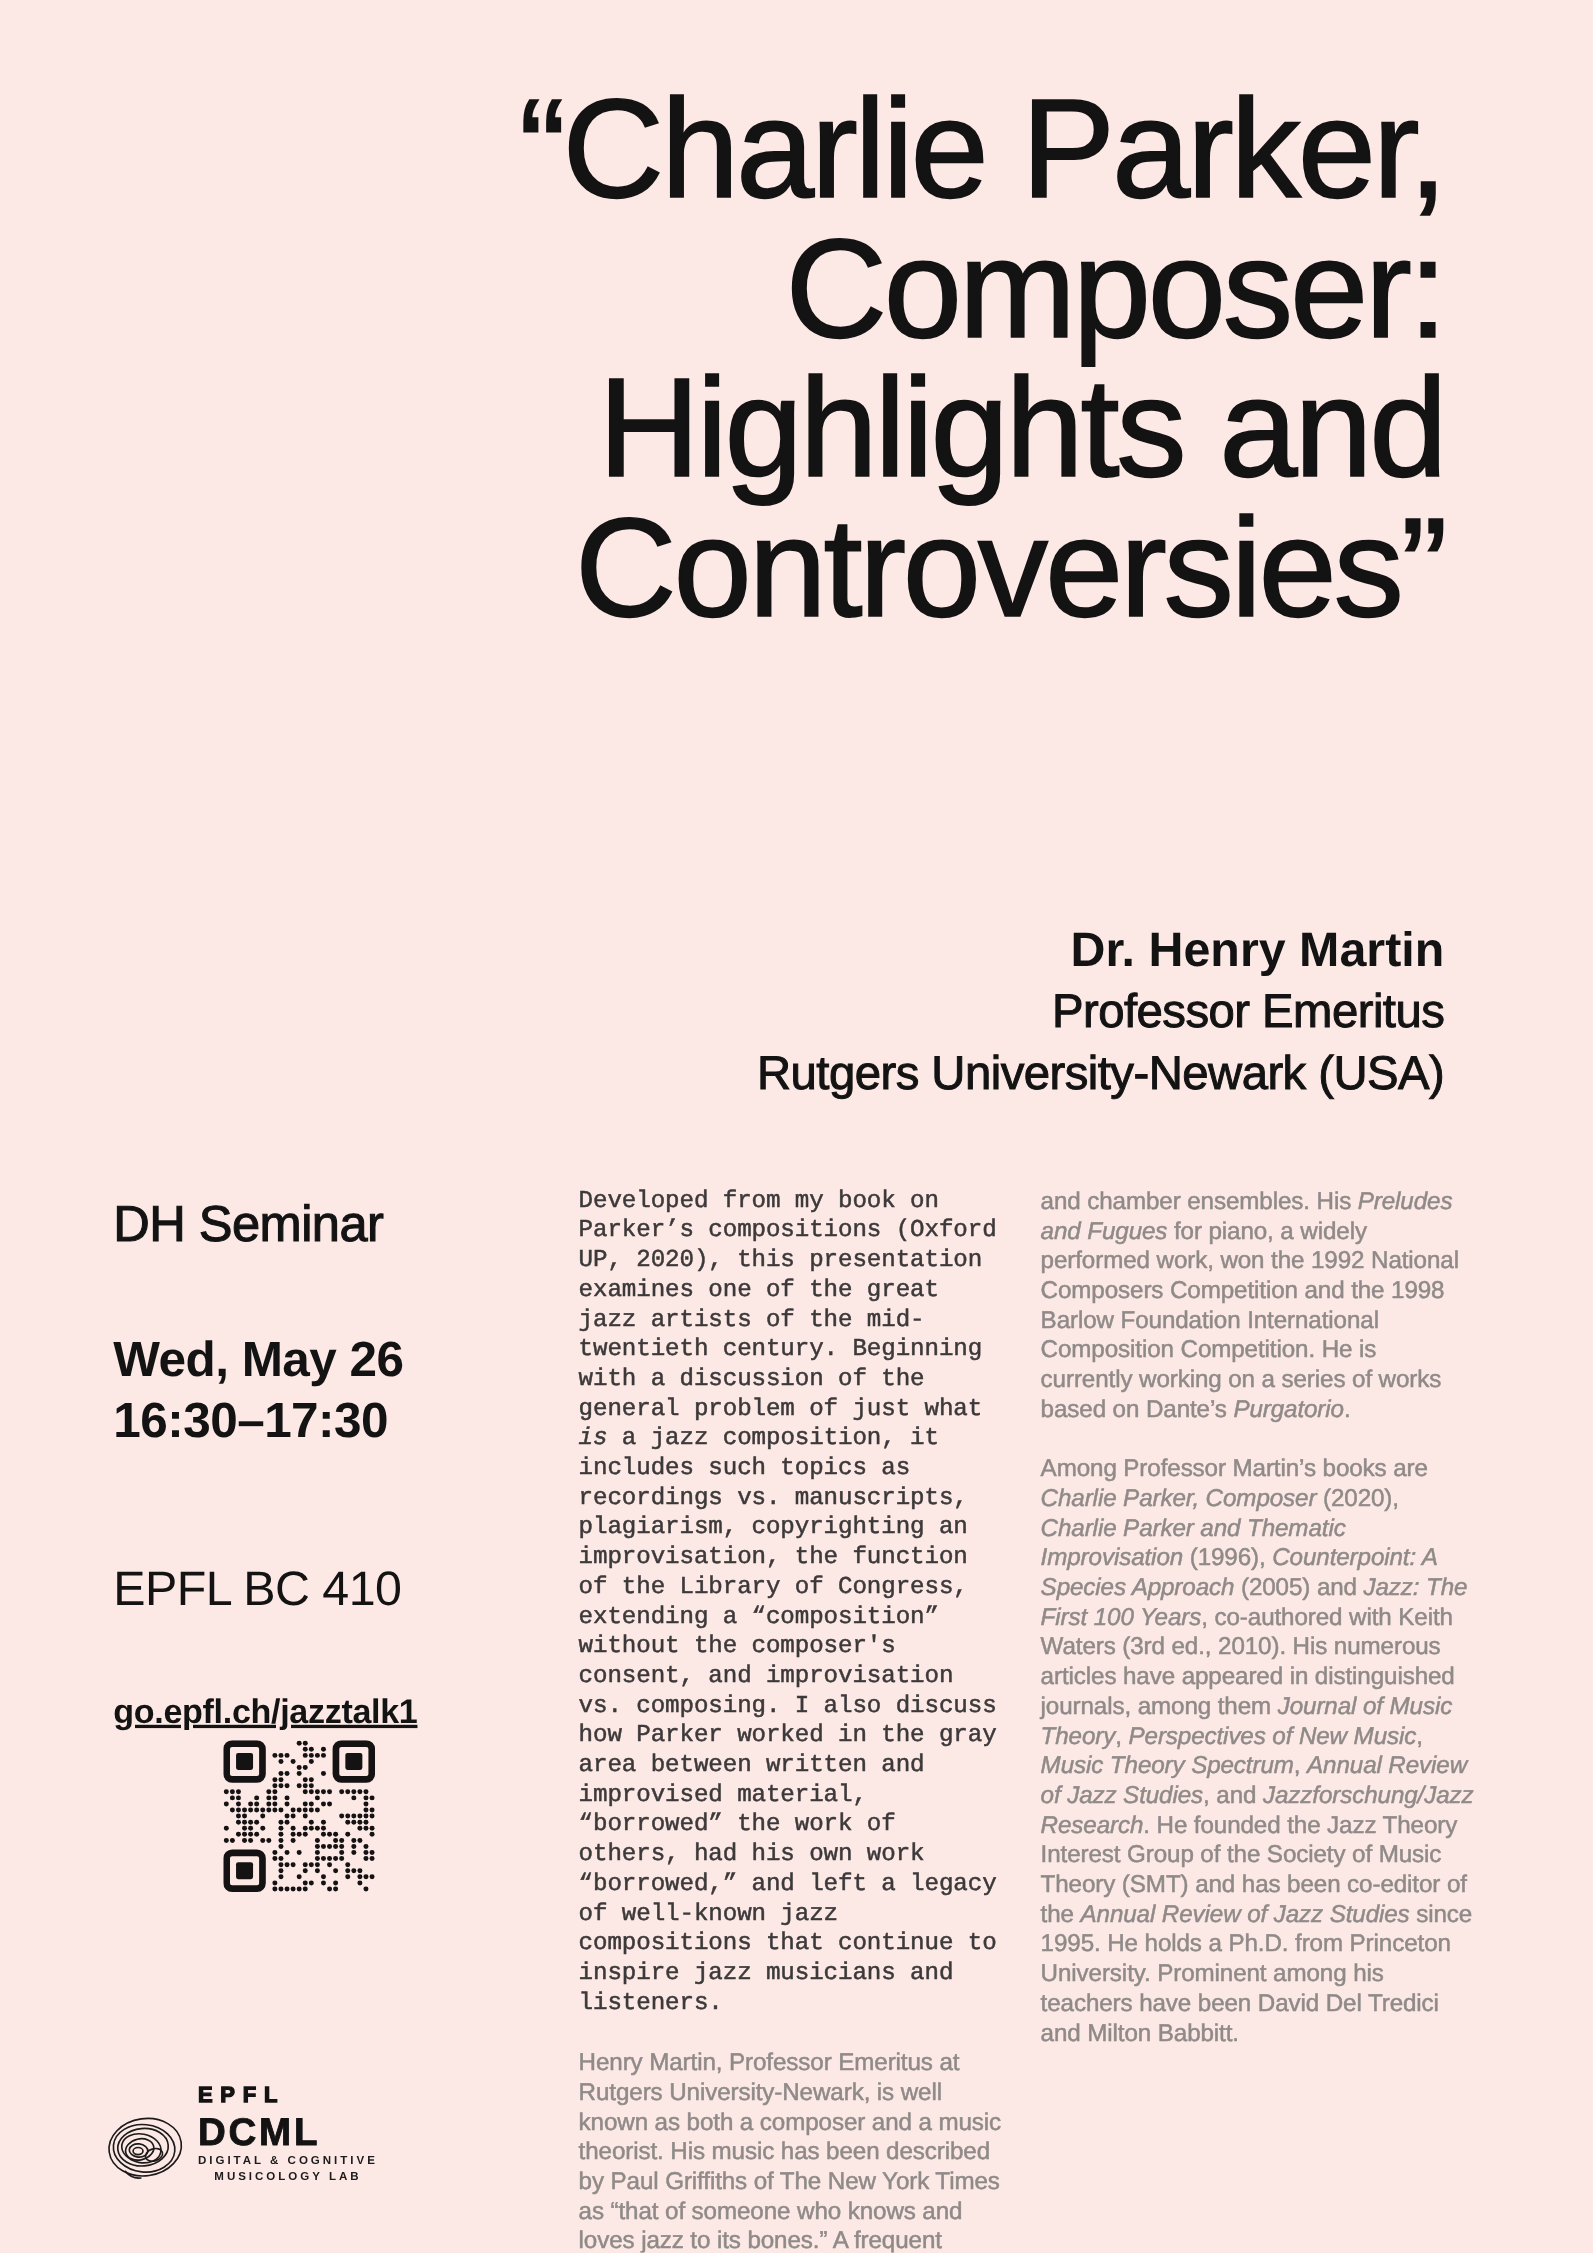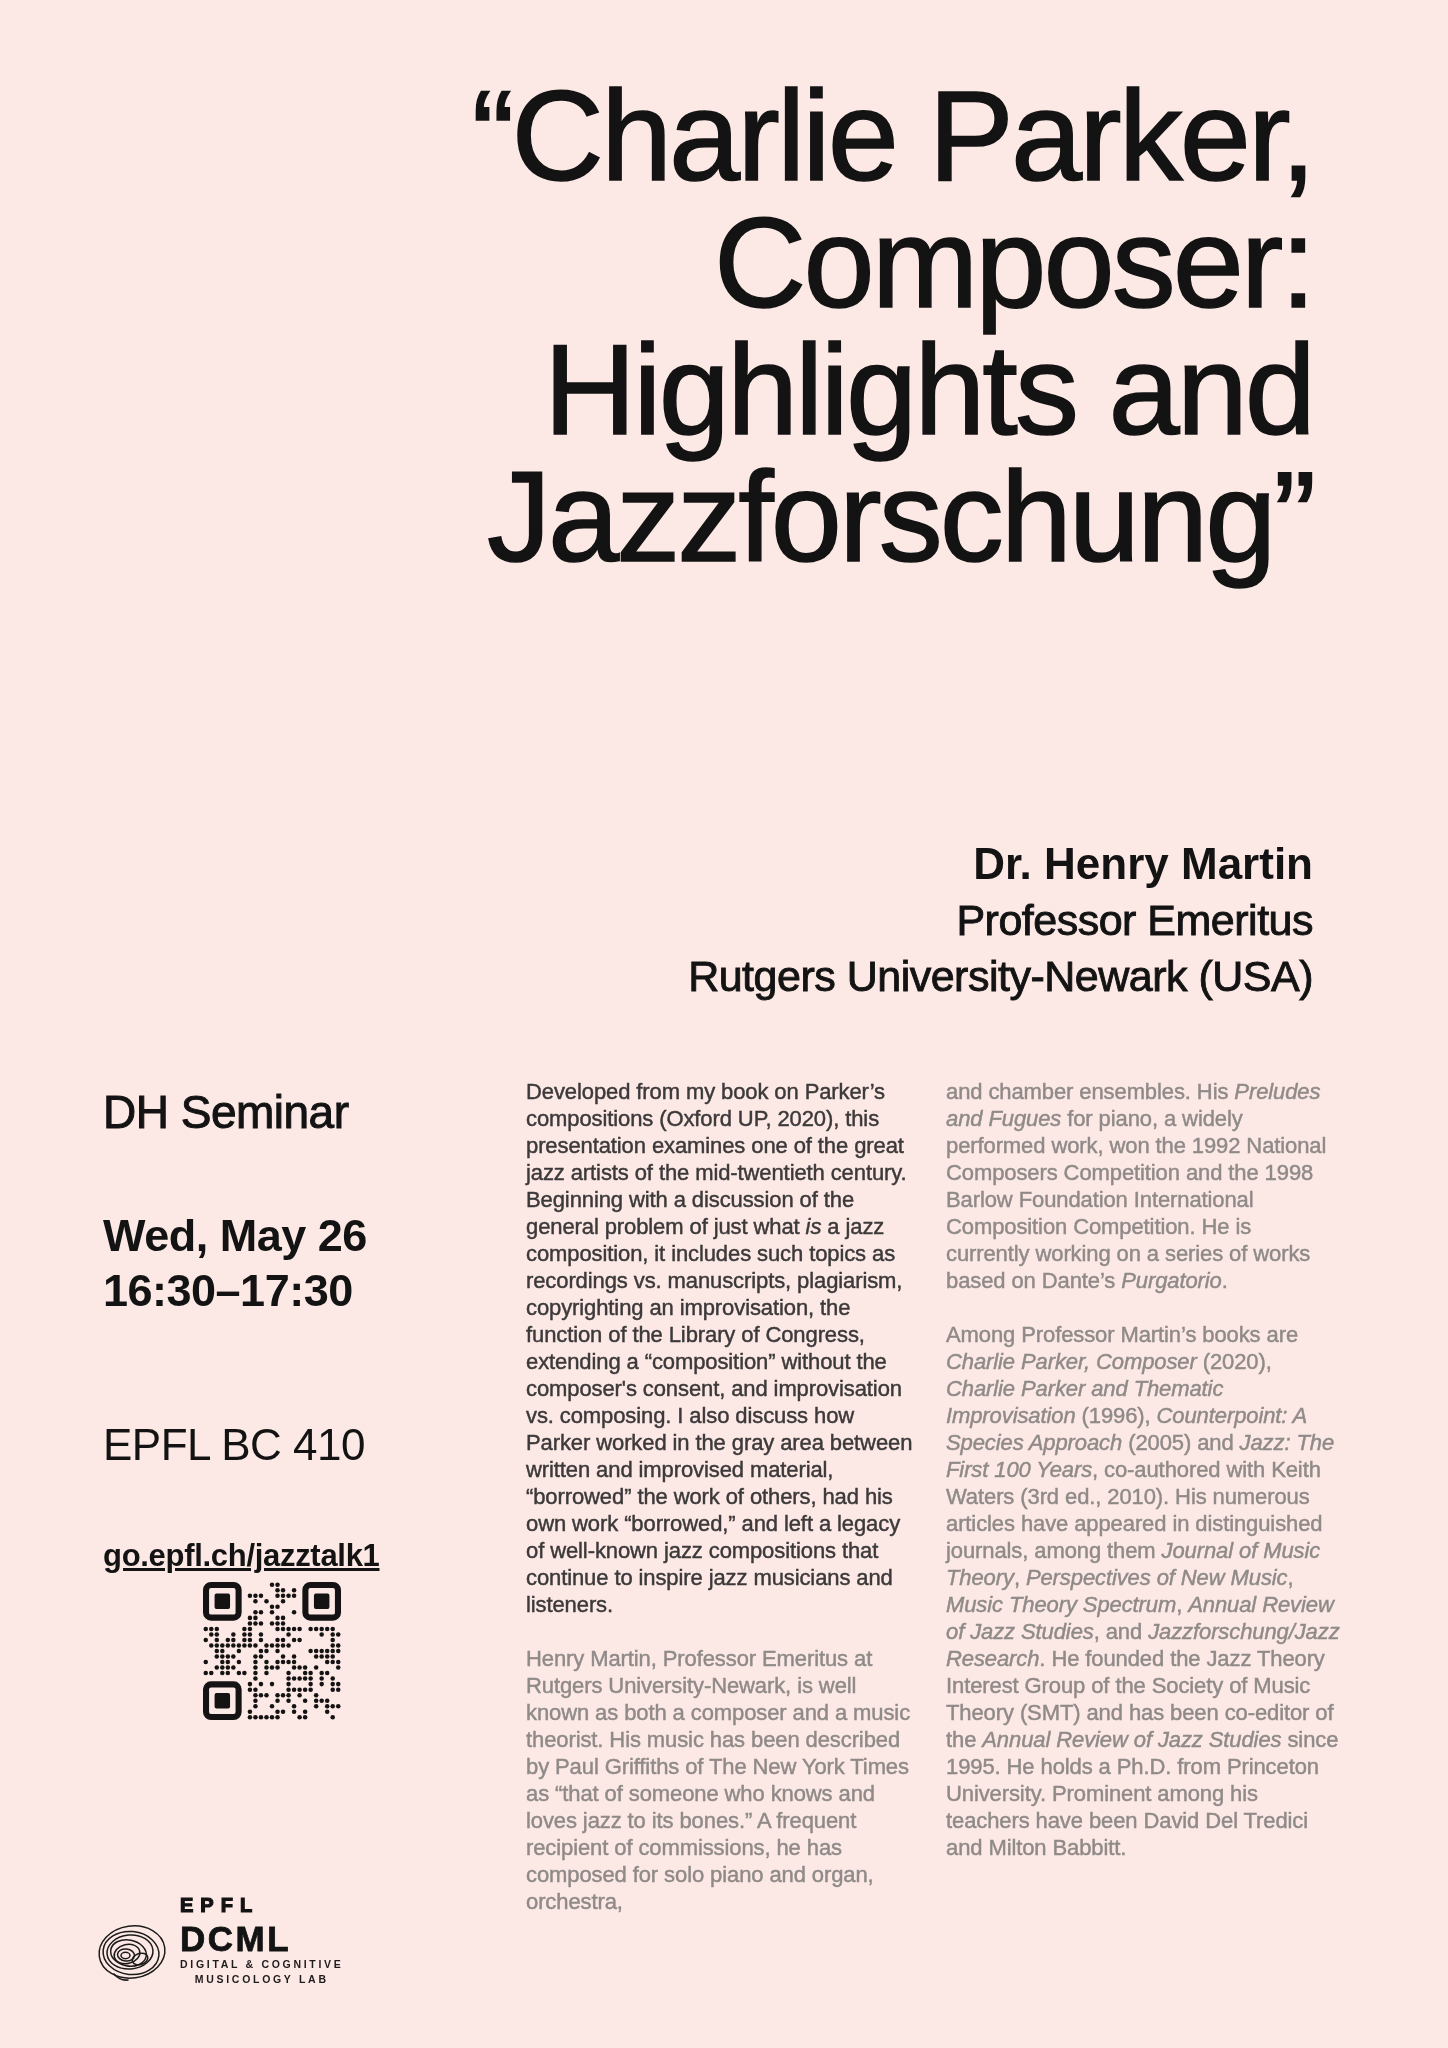--- a/index.html
+++ b/index.html
@@ -72,34 +72,34 @@
   }
   .logo-sub{
     font-size:10.5px;font-weight:700;letter-spacing:2.7px;
     line-height:15px;color:#1d1b1b;text-align:center;
   }
   
   .col{position:absolute;top:1078px;font-size:22px;line-height:27px;}
   .col-mid{left:526px;width:392px;}
   .col-right{left:946px;width:394px;}
   .para{margin-bottom:27px;letter-spacing:-0.1px;font-weight:400;}
-  .para.dark{color:var(--abstract);-webkit-text-stroke:0.45px var(--abstract);}
+  .para.dark{color:var(--abstract);font-family:Liberation Mono, monospace;-webkit-text-stroke:0.45px var(--abstract);}
   .para.gray{color:var(--bio);-webkit-text-stroke:0.45px var(--bio);}
   .it{font-style:italic;}
 </style>
 </head>
 <body>
 
 <div class="poster">
 
   <div class="title">
     <div>“Charlie Parker,</div>
     <div>Composer:</div>
     <div>Highlights and</div>
-    <div>Jazzforschung”</div>
+    <div>Controversies”</div>
   </div>
 
   <div class="speaker">
     <div class="name">Dr. Henry Martin</div>
     <div class="sub">Professor Emeritus</div>
     <div class="sub">Rutgers University-Newark (USA)</div>
   </div>
 
   <div class="sidebar">
     <div class="series">DH Seminar</div>

